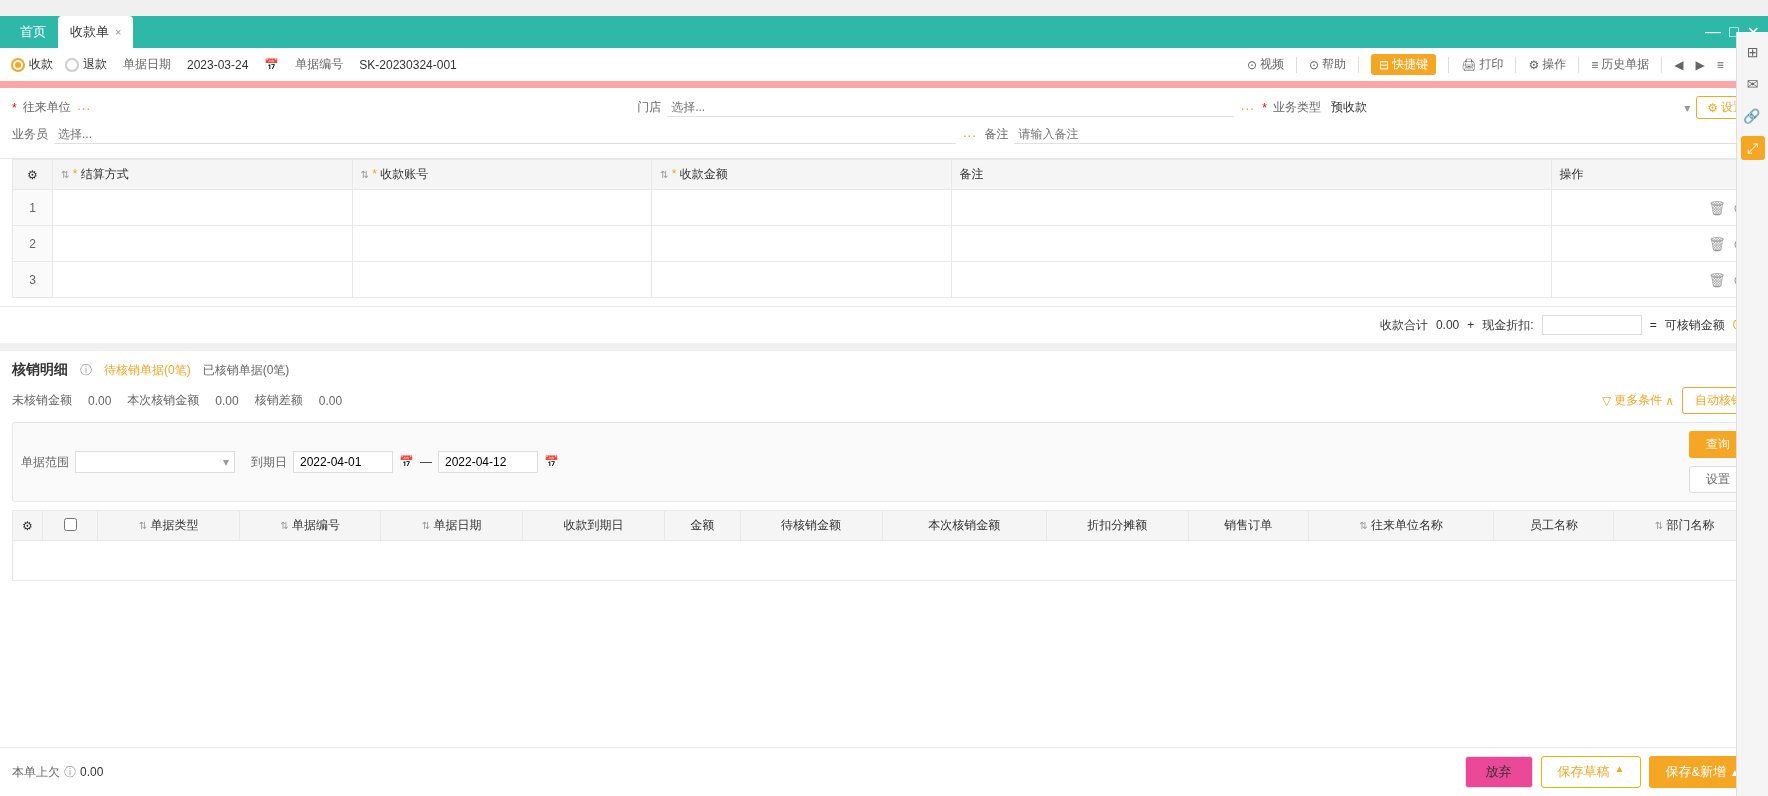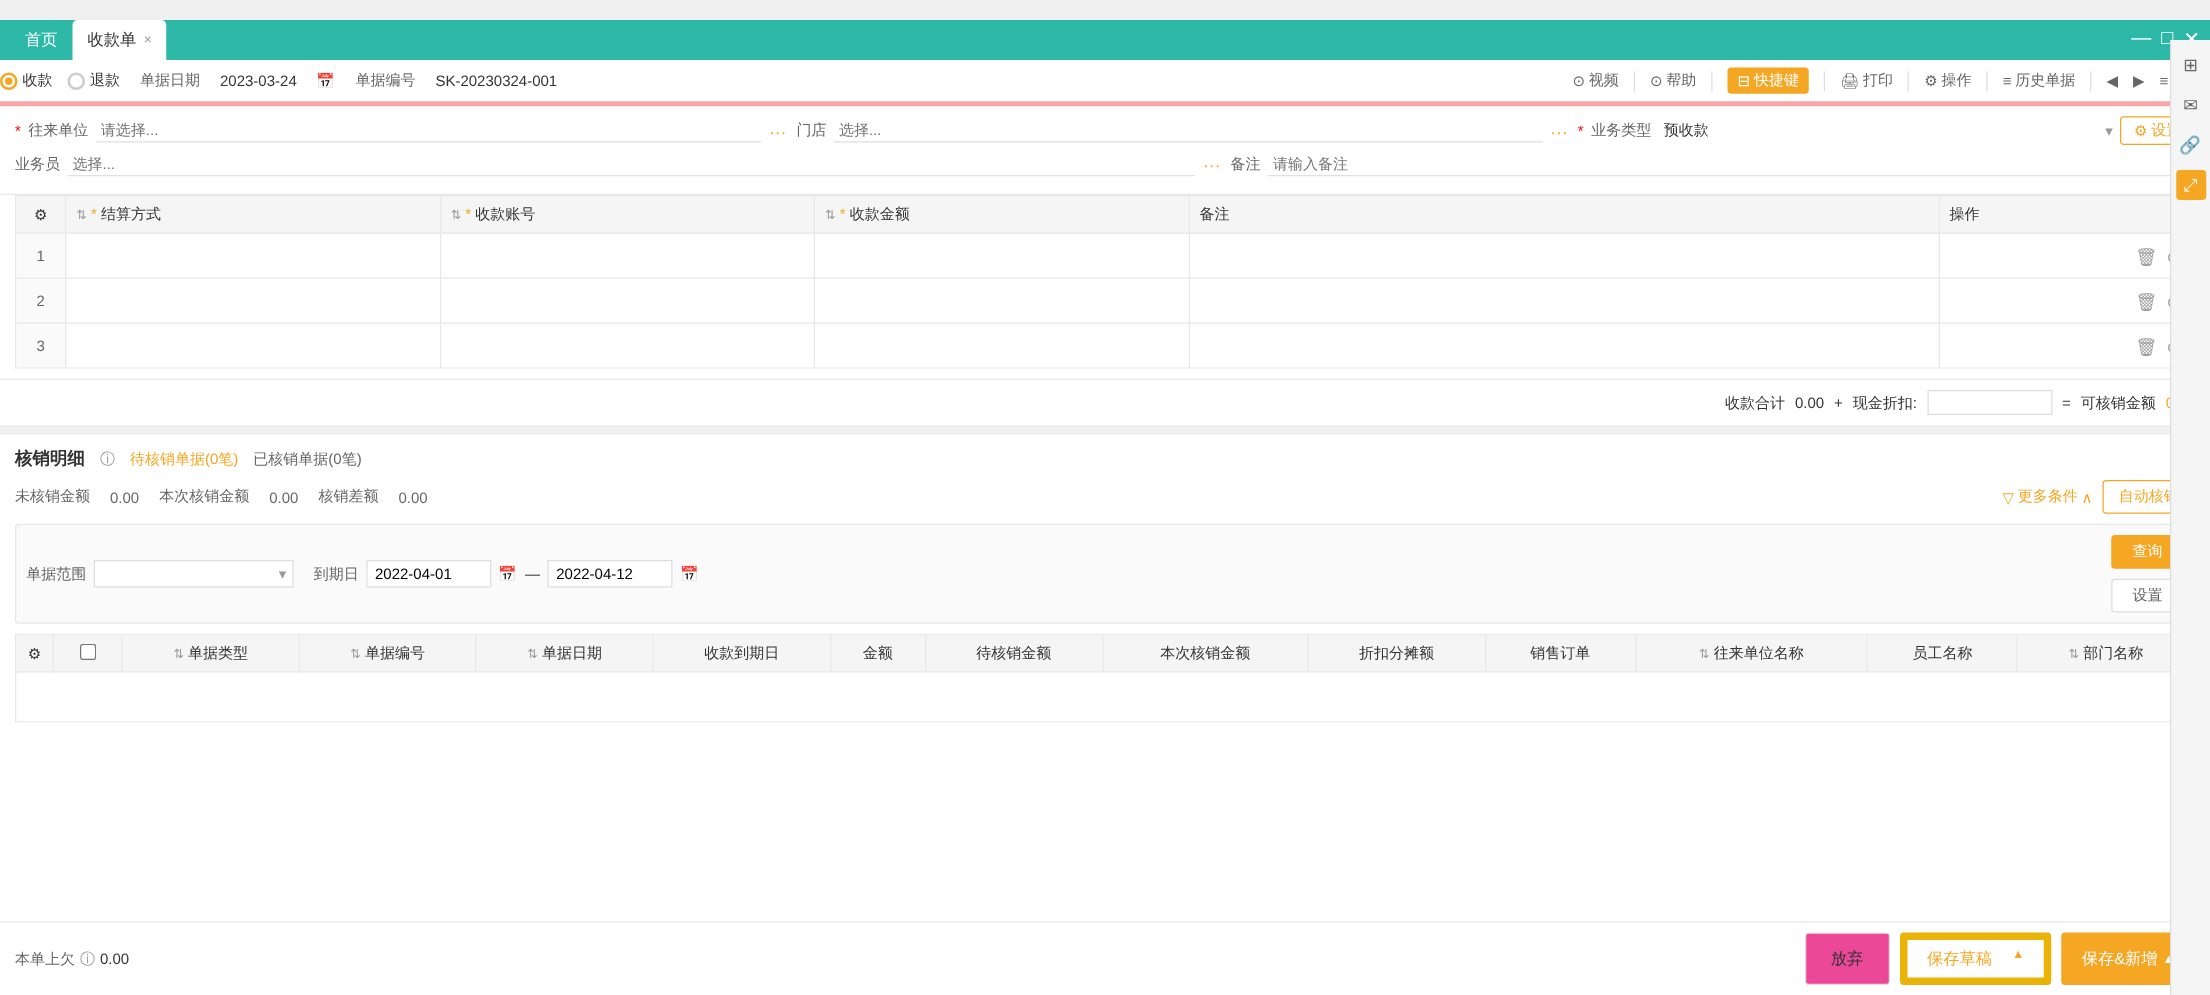--- a/index.html
+++ b/index.html
@@ -16,21 +16,21 @@
     }
     .tab-close { color: #999; cursor: pointer; font-size: 11px; }
     .tab-bar-right { margin-left: auto; display: flex; gap: 8px; }
     .tab-bar-right span { color: #fff; font-size: 16px; cursor: pointer; }
 
     
     .main-content { background: #fff; height: calc(100vh - 32px); overflow-y: auto; }
 
     
     .toolbar {
-      display: flex; align-items: center; padding: 6px 0; border-bottom: 4px solid #fca5a5;
+      display: flex; align-items: center; padding: 6px 11px; border-bottom: 7px solid #fca5a5;
       background: #fff; gap: 16px;
     }
     .radio-group { display: flex; gap: 12px; align-items: center; }
     .radio-item { display: flex; align-items: center; gap: 4px; cursor: pointer; }
     .radio-dot { width: 14px; height: 14px; border-radius: 50%; border: 2px solid #ccc; display: flex; align-items: center; justify-content: center; }
     .radio-dot.active { border-color: #f5a623; }
     .radio-dot.active::after { content: ''; width: 6px; height: 6px; border-radius: 50%; background: #f5a623; }
     
     .field-label { color: #666; }
     .field-value { color: #333; font-weight: 500; }
@@ -146,22 +146,22 @@
       display: flex; align-items: center; gap: 12px;
     }
     .per-record { color: #666; display: flex; align-items: center; gap: 4px; }
     .per-val { color: #333; font-weight: 500; }
     .action-right { margin-left: auto; display: flex; gap: 8px; }
     .discard-btn {
       background: #ec4899; border: 1px solid #ddd; color: #333; padding: 6px 20px;
       border-radius: 3px; cursor: pointer; font-size: 13px;
     }
     .draft-btn {
-      background: #fff; border: 6px solid #eab308; color: #f5a623; padding: 6px 16px;
-      border-radius: 3px; cursor: pointer; font-size: 13px; display: flex; align-items: flex-start; gap: 16px;
+      background: #fff; border: 1px solid #eab308; color: #f5a623; padding: 6px 16px;
+      border-radius: 3px; cursor: pointer; font-size: 13px; display: flex; align-items: flex-start; gap: 5px;
     }
     .save-new-btn {
       background: #f5a623; color: #fff; border: none; padding: 6px 16px;
       border-radius: 3px; cursor: pointer; font-size: 13px; display: flex; align-items: center; gap: 4px;
     }
     .btn-arrow { font-size: 10px; }
 
     
     .right-panel {
       position: fixed; right: 0; top: 32px; bottom: 0; width: 32px;
@@ -250,21 +250,20 @@
       <span style="cursor:pointer">≡</span>
       <span style="background:#f5a623;color:#fff;padding:1px 5px;border-radius:2px;cursor:pointer">▦</span>
     </div>
   </div>
 
   <div class="form-section">
     <div class="form-row">
       <div class="form-field">
         <span class="required">*</span>
         <span class="form-label">往来单位</span>
-        <input class="form-input" placeholder="请选择..." style="">
         <span class="dots-btn">···</span>
       </div>
       <div class="form-field">
         <span class="form-label">门店</span>
         <input class="form-input" placeholder="选择..." style="">
         <span class="dots-btn">···</span>
       </div>
       <div class="form-field" style="flex: 0.8">
         <span class="required">*</span>
         <span class="form-label">业务类型</span>

